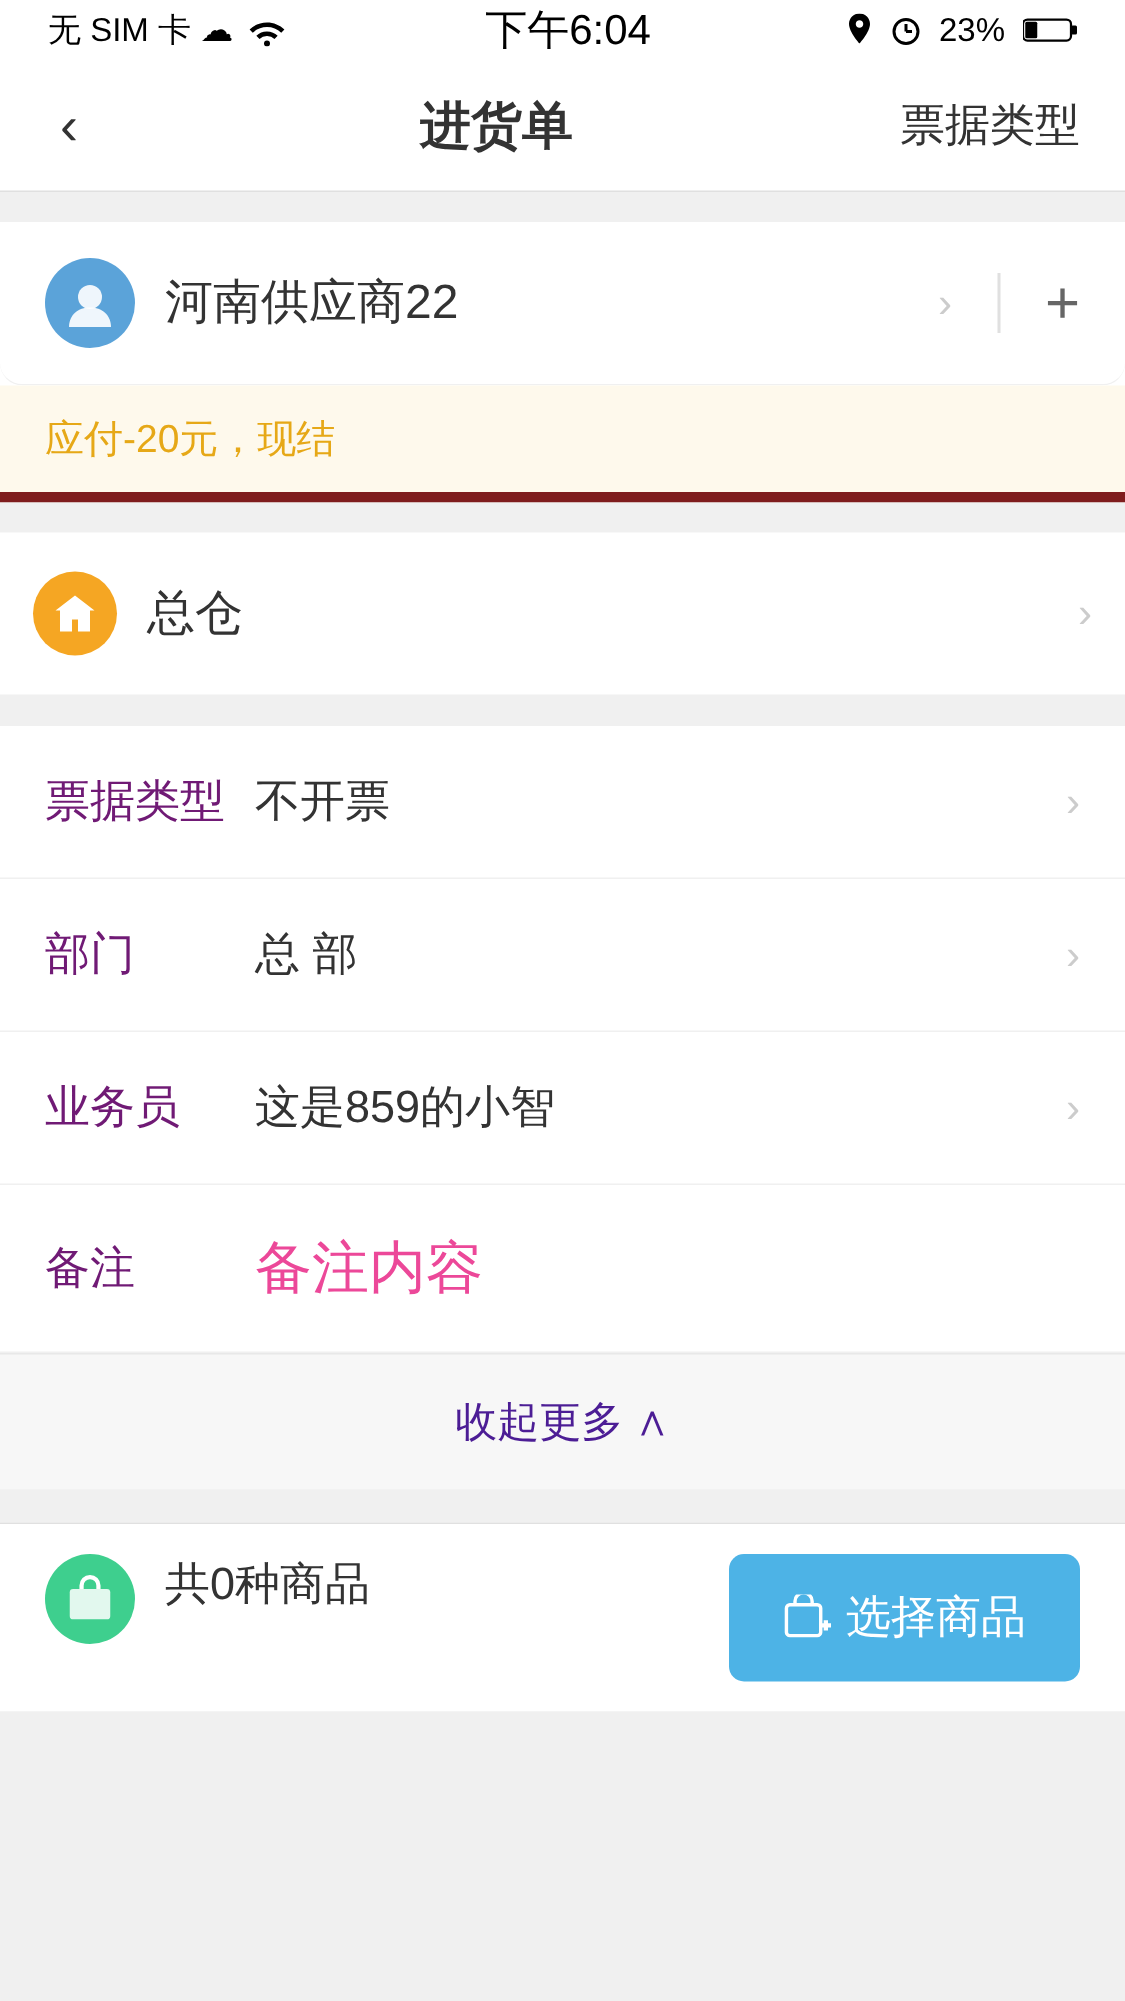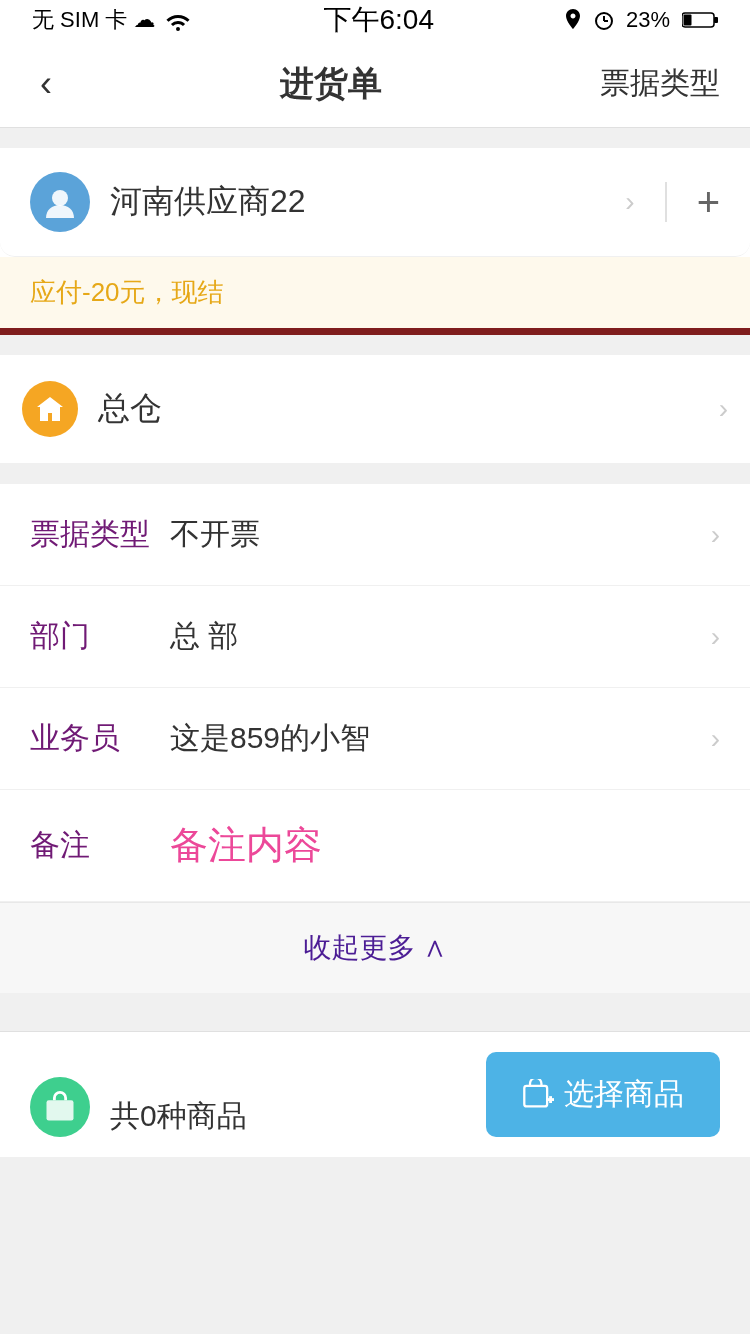--- a/index.html
+++ b/index.html
@@ -182,24 +182,24 @@
       font-size: 28px;
       color: #4c1d95;
       cursor: pointer;
       border-top: 1px solid #e8e8e8;
     }
 
     
     .bottom-bar {
       background: #fff;
       display: flex;
-      align-items: flex-end;
+      align-items: flex-start;
       padding: 20px 30px;
       border-top: 1px solid #e0e0e0;
-      margin-top: 18px;
+      margin-top: 2px;
     }
     .bottom-icon {
       width: 60px;
       height: 60px;
       border-radius: 50%;
       background: #3ecf8e;
       display: flex;
       align-items: center;
       justify-content: center;
       margin-right: 20px;

